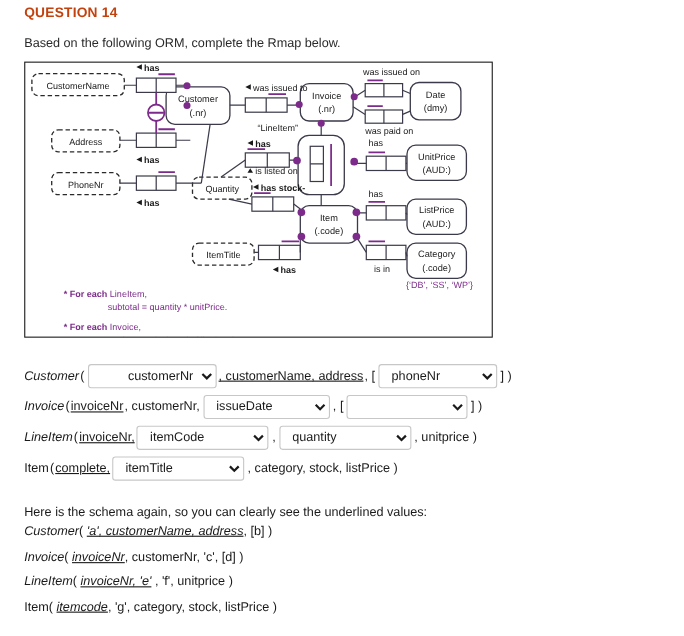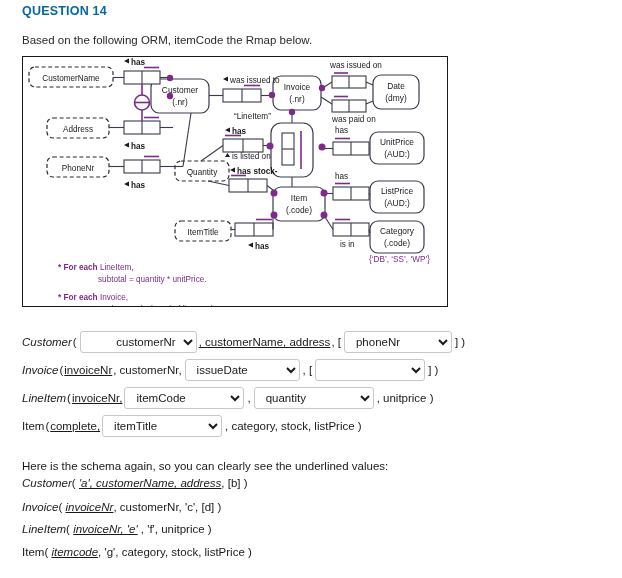--- a/index.html
+++ b/index.html
@@ -9,21 +9,21 @@
     font-family:"Liberation Sans", sans-serif;
     font-size:12px;
     color:#1a1a1a;
     overflow:hidden;
     position:relative;
   }
   .page{position:absolute;left:0;top:0;width:622px;height:578px;}
 
   .qtitle{
     position:absolute;left:22px;top:4px;
-    font-size:12.5px;font-weight:bold;color:#0369a1;
+    font-size:12.5px;font-weight:bold;color:#c2410c;
     letter-spacing:0.2px;
   }
   .prompt{
     position:absolute;left:22px;top:34px;
     font-size:11.5px;color:#2a2a2a;
   }
 
   
   .orm-frame{
     position:absolute;left:22px;top:56px;
@@ -74,21 +74,21 @@
   .recap .und{text-decoration:underline;font-style:italic;}
 
   
 </style>
 </head>
 <body>
 
 <div class="page">
 
   <div class="qtitle">QUESTION 14</div>
-  <div class="prompt">Based on the following ORM, itemCode the Rmap below.</div>
+  <div class="prompt">Based on the following ORM, complete the Rmap below.</div>
 
   <div class="orm-frame">
     <svg class="orm-svg" width="424" height="249" viewBox="0 0 424 249">
       <defs>
         <style>
           .ln{stroke:#3a3a4a;stroke-width:1.1;fill:none;}
           .ent{fill:#ffffff;stroke:#3a3a4a;stroke-width:1.2;}
           .vt{fill:#ffffff;stroke:#2a2a2a;stroke-width:1.2;stroke-dasharray:4 2.6;}
           .role{fill:#ffffff;stroke:#3a3a4a;stroke-width:1.1;}
           .uc{stroke:#7d2b8b;stroke-width:1.6;fill:none;}

